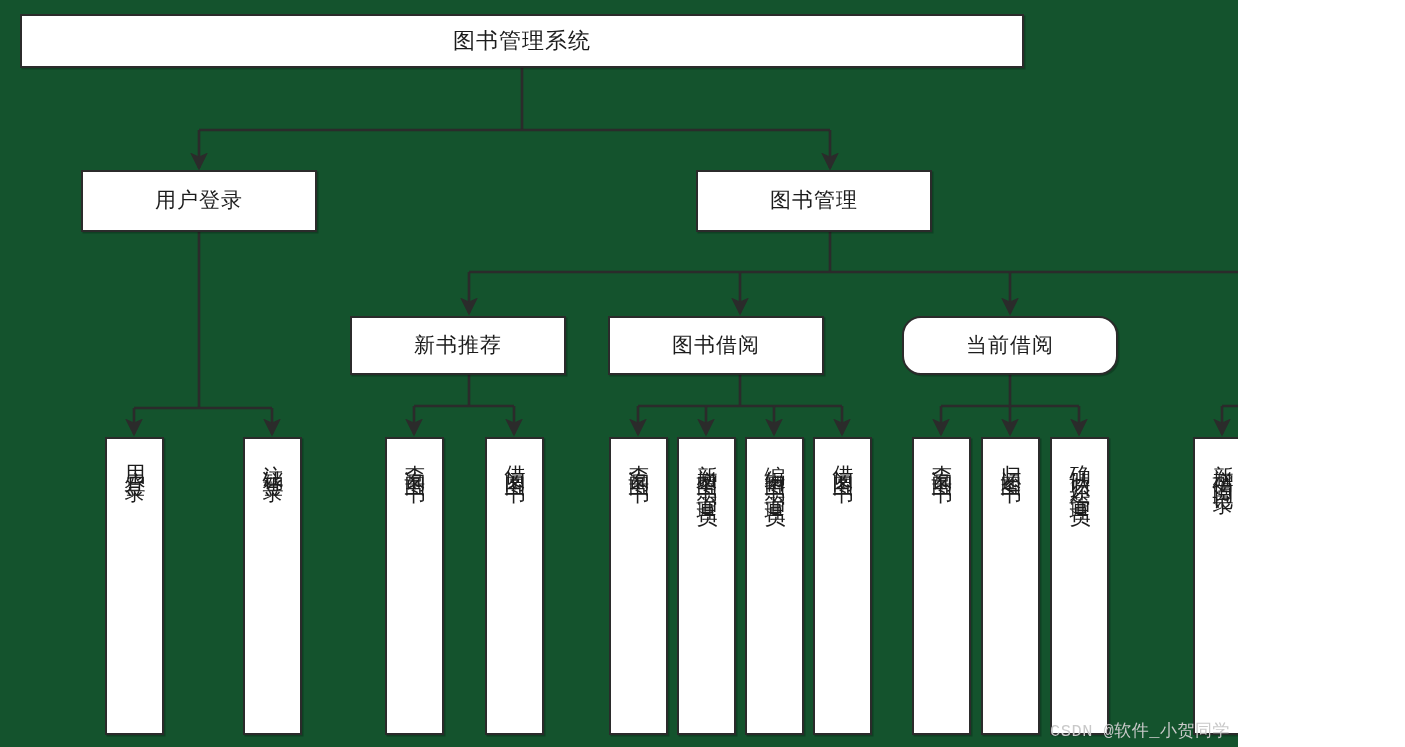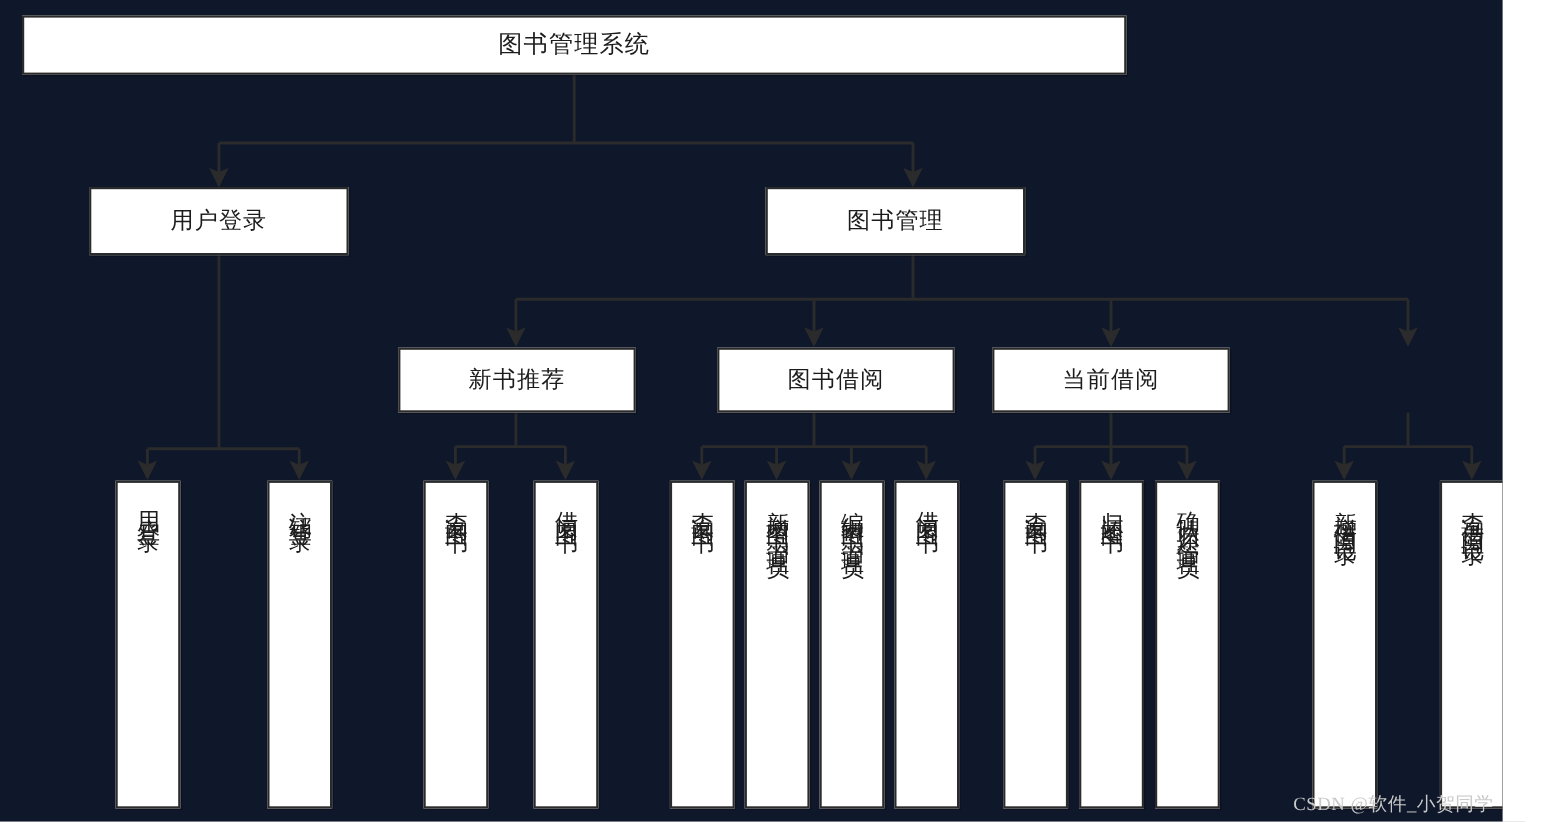--- a/index.html
+++ b/index.html
@@ -6,23 +6,23 @@
   html, body {
     margin: 0;
     padding: 0;
     background: #ffffff;
   }
   body {
     font-family: "DejaVu Sans", "Liberation Sans", sans-serif;
   }
   #diagram-root {
     position: relative;
-    width: 1366px;
+    width: 1238px;
     height: 747px;
-    background: #0f172a;
+    background: #14532d;
     overflow: hidden;
     text-align: right;
   }
   #edge-layer {
     position: absolute;
     left: 0;
     top: 0;
     width: 1405px;
     height: 747px;
     pointer-events: none;
@@ -65,21 +65,21 @@
     white-space: nowrap;
   }
   #watermark {
     position: absolute;
     right: 8px;
     bottom: 5px;
     font-size: 17px;
     color: #c9c9c9;
     letter-spacing: 0.5px;
     white-space: nowrap;
-    font-family: Liberation Serif, serif;
+    font-family: Liberation Mono, monospace;
   }
 </style>
 </head>
 <body>
 
 <div id="diagram-root">
 
   <svg id="edge-layer" viewBox="0 0 1405 747" width="1405" height="747">
     <defs>
       <marker id="arrow" viewBox="0 0 12 12" refX="9.5" refY="6" markerWidth="7.5" markerHeight="7.5" orient="auto-start-reverse">
@@ -134,27 +134,27 @@
     <span class="node-label">图书管理系统</span>
   </div>
 
   <div class="node h" style="left:81px; top:170px; width:236px; height:62px;">
     <span class="node-label">用户登录</span>
   </div>
   <div class="node h" style="left:696px; top:170px; width:236px; height:62px;">
     <span class="node-label">图书管理</span>
   </div>
 
-  <div class="node h" style="left:362px; top:316px; width:216px; height:59px;">
+  <div class="node h" style="left:350px; top:316px; width:216px; height:59px;">
     <span class="node-label">新书推荐</span>
   </div>
-  <div class="node h" style="left:652px; top:316px; width:216px; height:59px;">
+  <div class="node h" style="left:608px; top:316px; width:216px; height:59px;">
     <span class="node-label">图书借阅</span>
   </div>
-  <div class="node h" style="left:902px; top:316px; width:216px; height:59px;">
+  <div class="node h" style="left:902px; top:316px; width:216px; height:59px;border-radius:19px;">
     <span class="node-label">当前借阅</span>
   </div>
 
   <div class="node v" style="left:105px; top:437px; width:59px; height:298px;">
     <span class="node-label">用户登录</span>
   </div>
   <div class="node v" style="left:243px; top:437px; width:59px; height:298px;">
     <span class="node-label">注销登录</span>
   </div>
 

